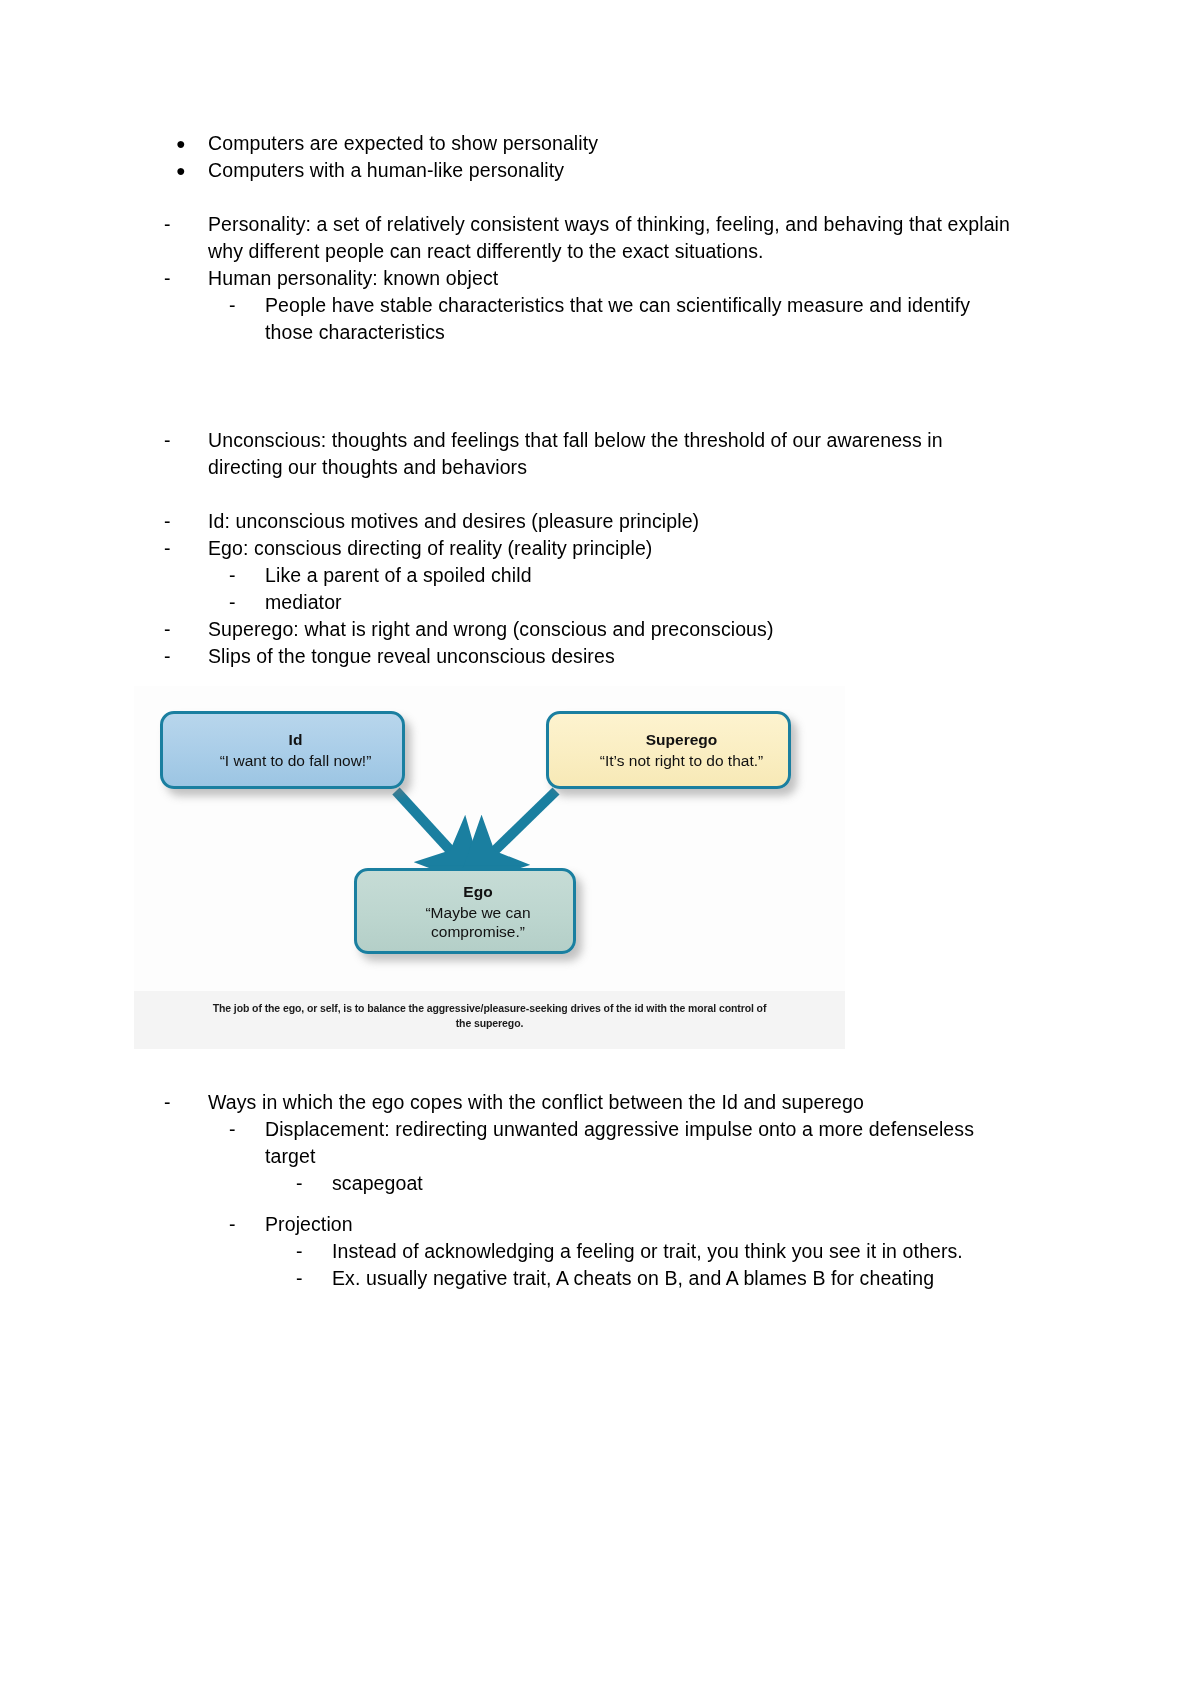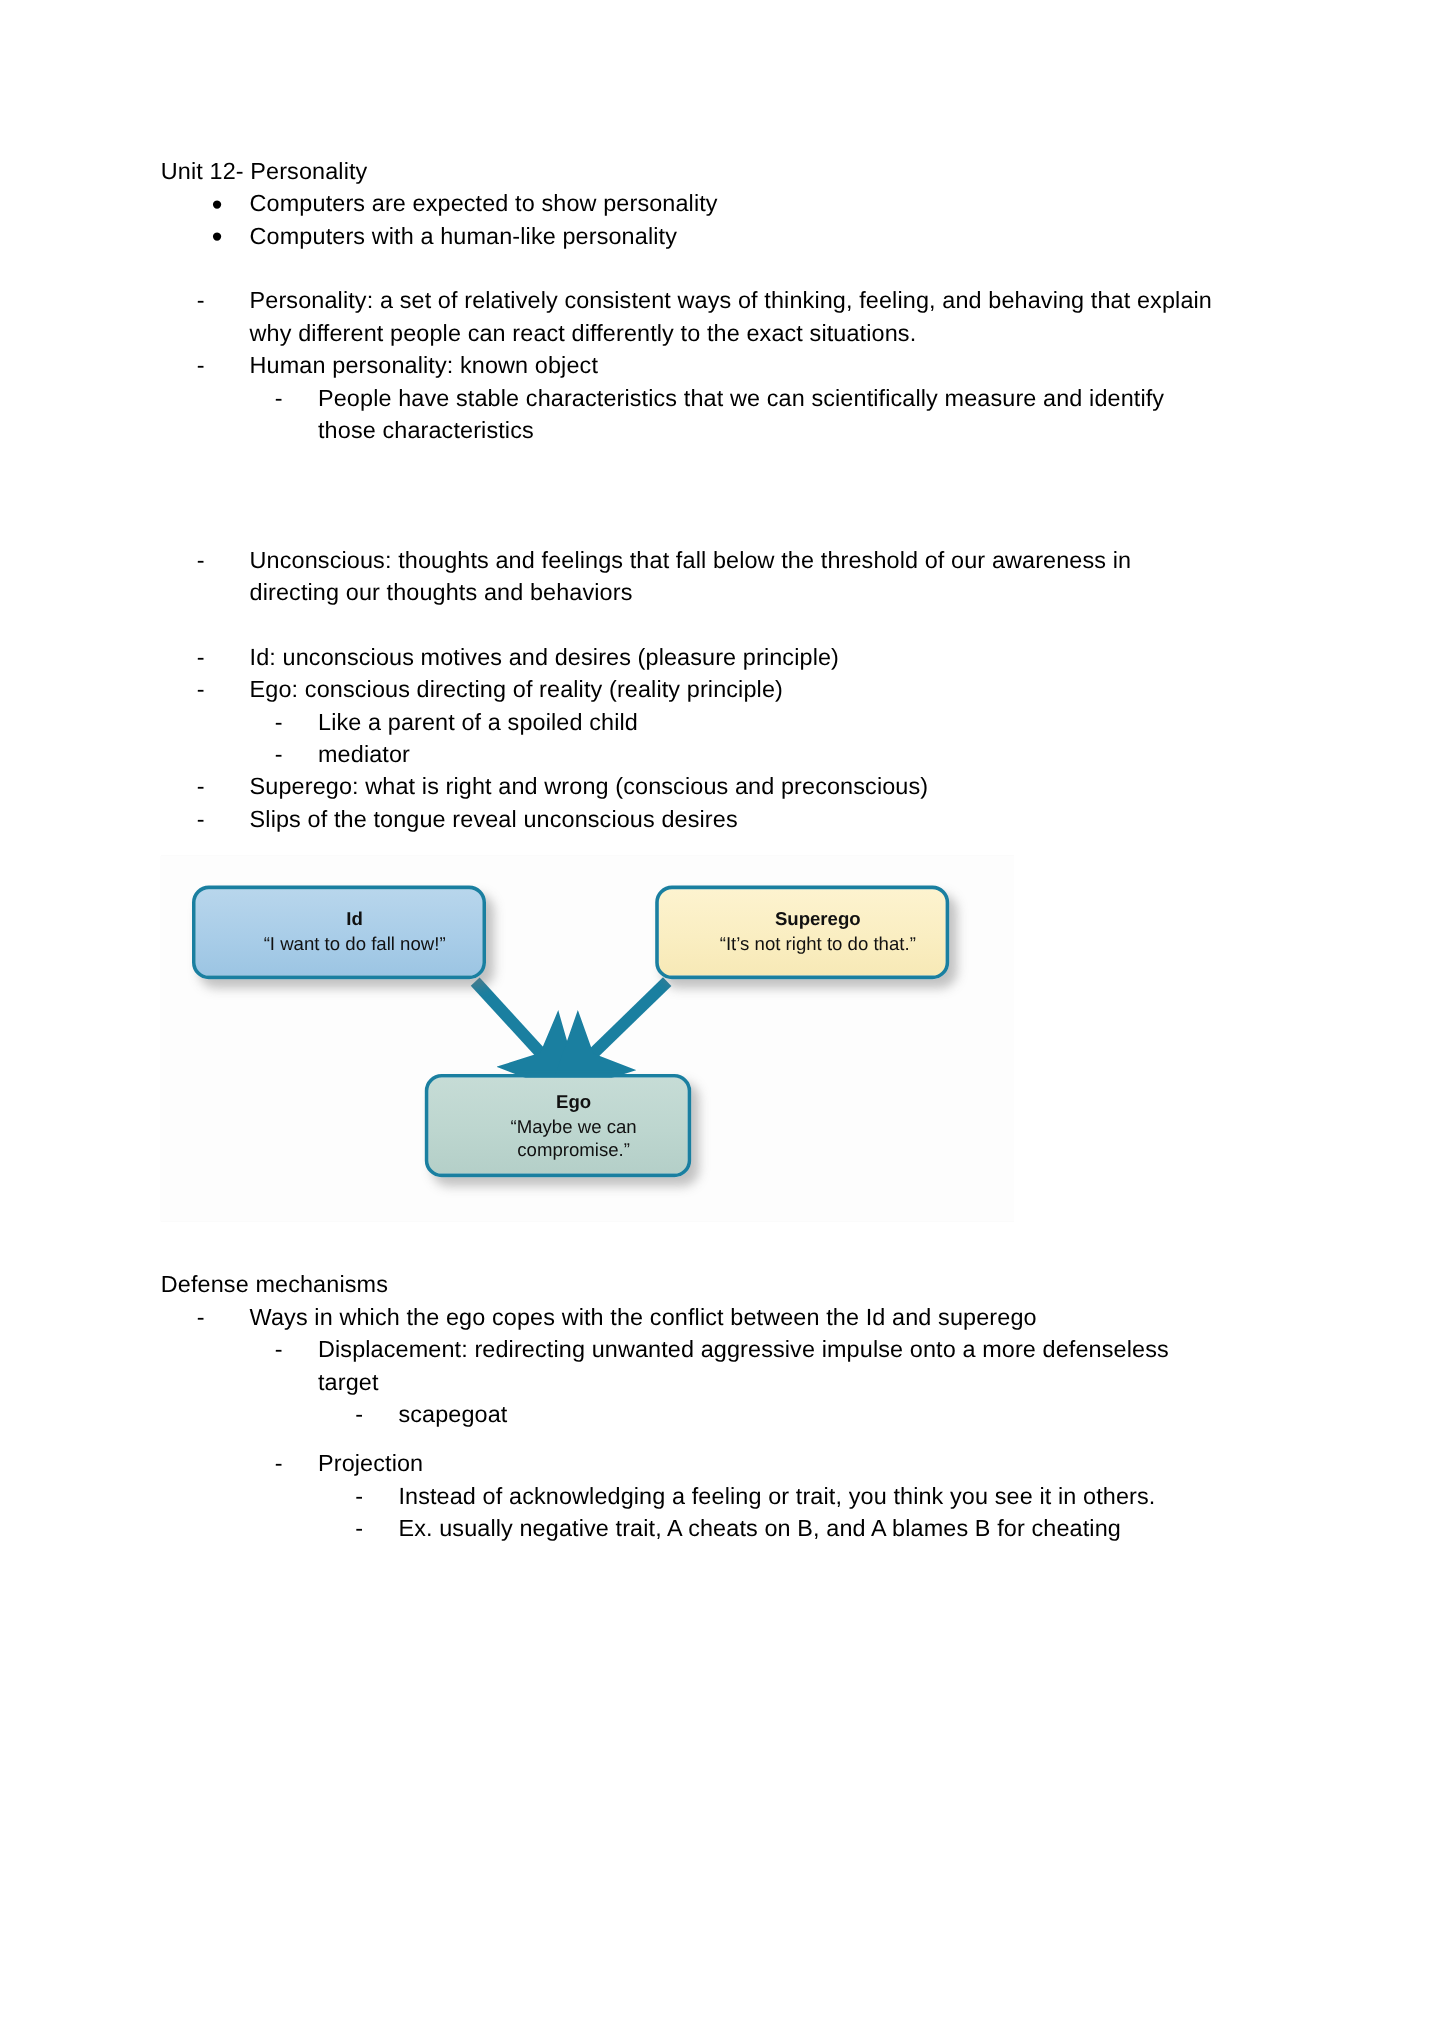--- a/index.html
+++ b/index.html
@@ -148,21 +148,20 @@
     text-align: center;
     letter-spacing: -0.1px;
   }
 </style>
 </head>
 <body>
 
 <div class="page">
   <div class="content">
 
-    <div class="line heading l0">Unit 12- Personality</div>
 
     <div class="bullet-row line lvl-disc">
       <span class="bullet-mark">●</span>
       <span class="bullet-text">Computers are expected to show personality</span>
     </div>
     <div class="bullet-row line lvl-disc">
       <span class="bullet-mark">●</span>
       <span class="bullet-text">Computers with a human-like personality</span>
     </div>
 
@@ -239,25 +238,25 @@
           <div class="node-quote">“Maybe we can</div>
           <div class="node-quote">compromise.”</div>
         </div>
 
         <div class="node node-superego">
           <div class="node-title">Superego</div>
           <div class="node-quote">“It’s not right to do that.”</div>
         </div>
 
       </div>
+      <div class="fig-caption">The job of the ego, or self, is to balance the aggressive/pleasure-seeking drives of the id with the moral control of the superego.</div>
     </div>
 
     <div class="gap-lg"></div>
 
-    <div class="line heading l0">Defense mechanisms</div>
     <div class="bullet-row line lvl-dash1">
       <span class="bullet-mark">-</span>
       <span class="bullet-text">Ways in which the ego copes with the conflict between the Id and superego</span>
     </div>
     <div class="bullet-row line lvl-dash2">
       <span class="bullet-mark">-</span>
       <span class="bullet-text">Displacement: redirecting unwanted aggressive impulse onto a more defenseless target</span>
     </div>
     <div class="bullet-row line lvl-dash3">
       <span class="bullet-mark">-</span>

